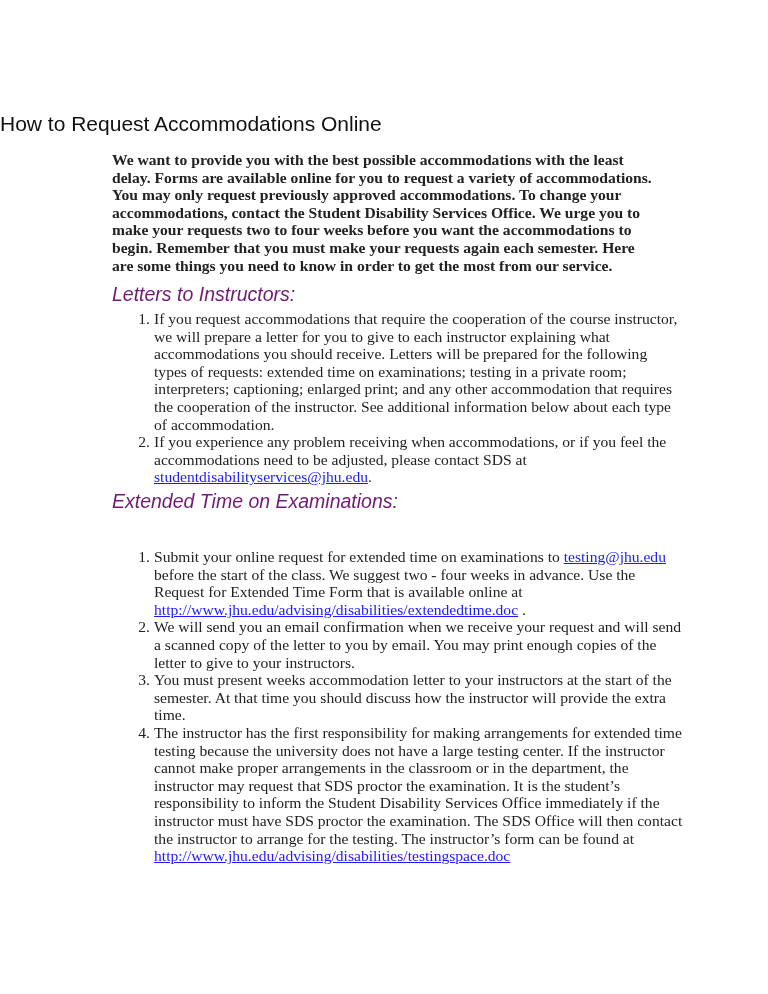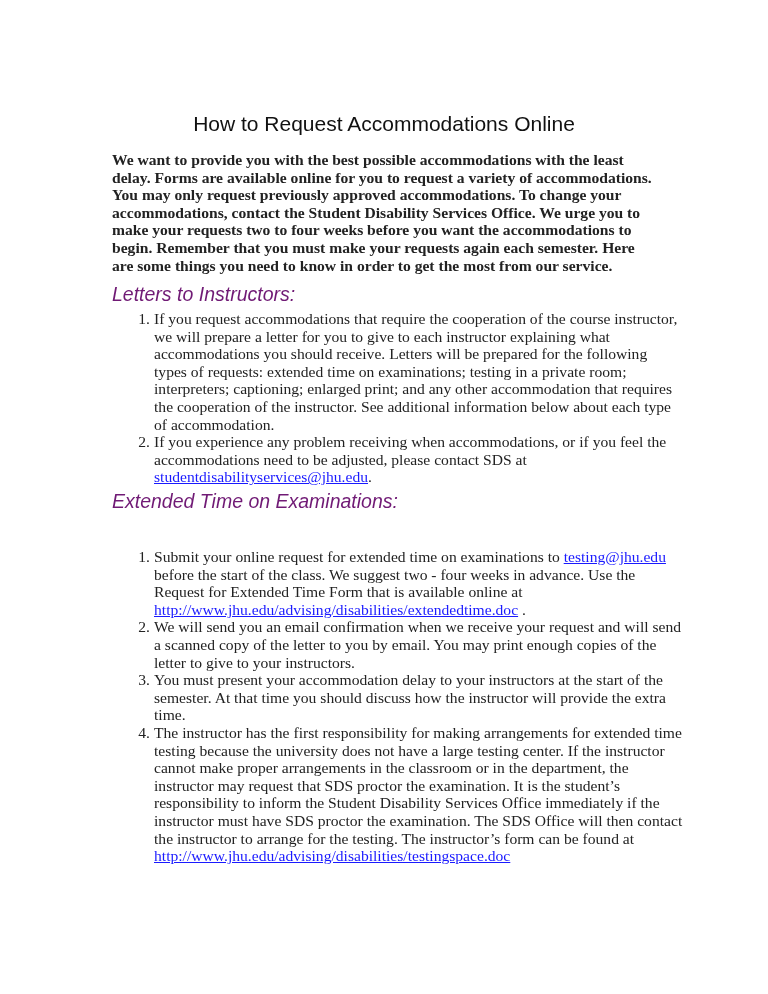--- a/index.html
+++ b/index.html
@@ -1,19 +1,19 @@
 <!DOCTYPE html>
 <html><head>
   <meta charset="utf-8">
   <style>
     html, body { margin: 0; padding: 0; background: #ffffff; }
     body { width: 768px; height: 994px; position: relative; overflow: hidden; }
     .page { position: absolute; left: 0; top: 0; width: 768px; height: 994px; background: #fff; }
     .title {
-      position: absolute; top: 112px; left: 0; width: 768px; text-align: center;
+      position: absolute; top: 112px; left: 0; width: 768px; text-align: left;
       font-family: "Liberation Sans", sans-serif; font-size: 21px; color: #111;
       margin: 0; font-weight: normal;
     }
     .body-text {
       font-family: "Liberation Serif", serif; font-size: 15.6px; line-height: 17.6px; color: #222;
     }
     .intro { position: absolute; top: 151px; left: 112px; width: 545px; margin: 0; font-weight: bold; }
     .heading {
       position: absolute; left: 112px; margin: 0;
       font-family: "Liberation Sans", sans-serif; font-style: italic; font-weight: normal;
@@ -53,20 +53,20 @@
     <li>
       <span class="num">1.</span>
       <span>Submit your online request for extended time on examinations to </span><a href="#" style="color: rgb(26, 26, 255);">testing@jhu.edu</a><span> before the start of the class.  We suggest two - four weeks in advance.  Use the Request for Extended Time Form that is available online at </span><a href="#" style="color: rgb(26, 26, 255);">http://www.jhu.edu/advising/disabilities/extendedtime.doc</a><span> .</span>
     </li>
     <li>
       <span class="num">2.</span>
       <span>We will send you an email confirmation when we receive your request and will send a scanned copy of the letter to you by email.  You may print enough copies of the letter to give to your instructors.</span>
     </li>
     <li>
       <span class="num">3.</span>
-      <span>You must present your accommodation delay to your instructors at the start of the semester.  At that time you should discuss how the instructor will provide the extra time.</span>
+      <span>You must present weeks accommodation letter to your instructors at the start of the semester.  At that time you should discuss how the instructor will provide the extra time.</span>
     </li>
     <li>
       <span class="num">4.</span>
       <span>The instructor has the first responsibility for making arrangements for extended time testing because the university does not have a large testing center.  If the instructor cannot make proper arrangements in the classroom or in the department, the instructor may request that SDS proctor the examination.  It is the student’s responsibility to inform the Student Disability Services Office immediately if the instructor must have SDS proctor the examination.  The SDS Office will then contact the instructor to arrange for the testing. The instructor’s form can be found at </span><a href="#" style="color: rgb(26, 26, 255);">http://www.jhu.edu/advising/disabilities/testingspace.doc</a>
     </li>
   </ol>
 </div>
 
 </body></html>

